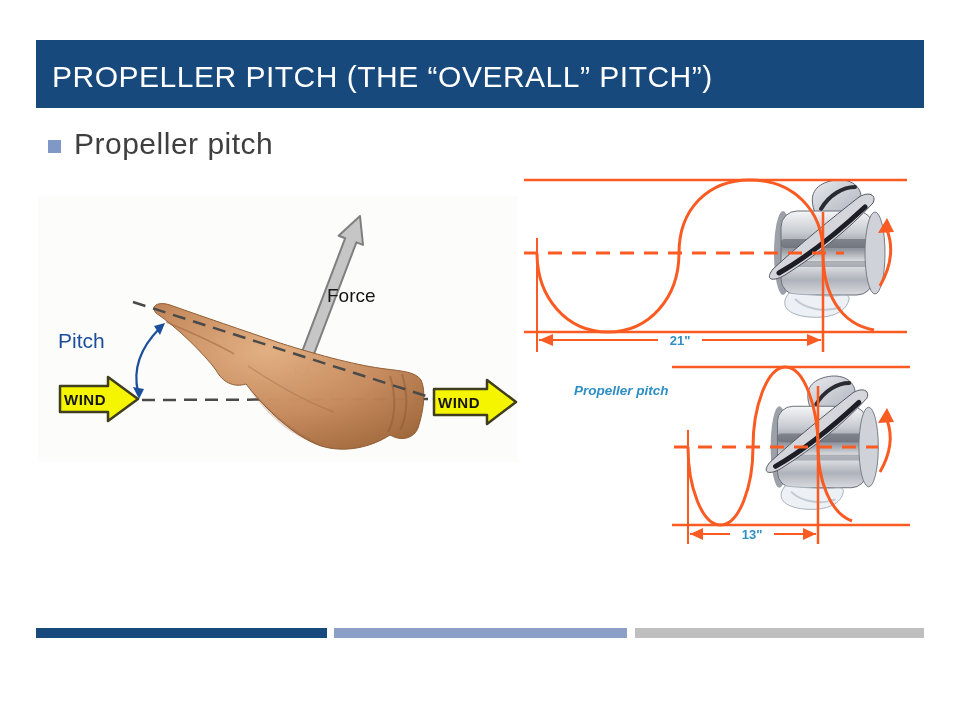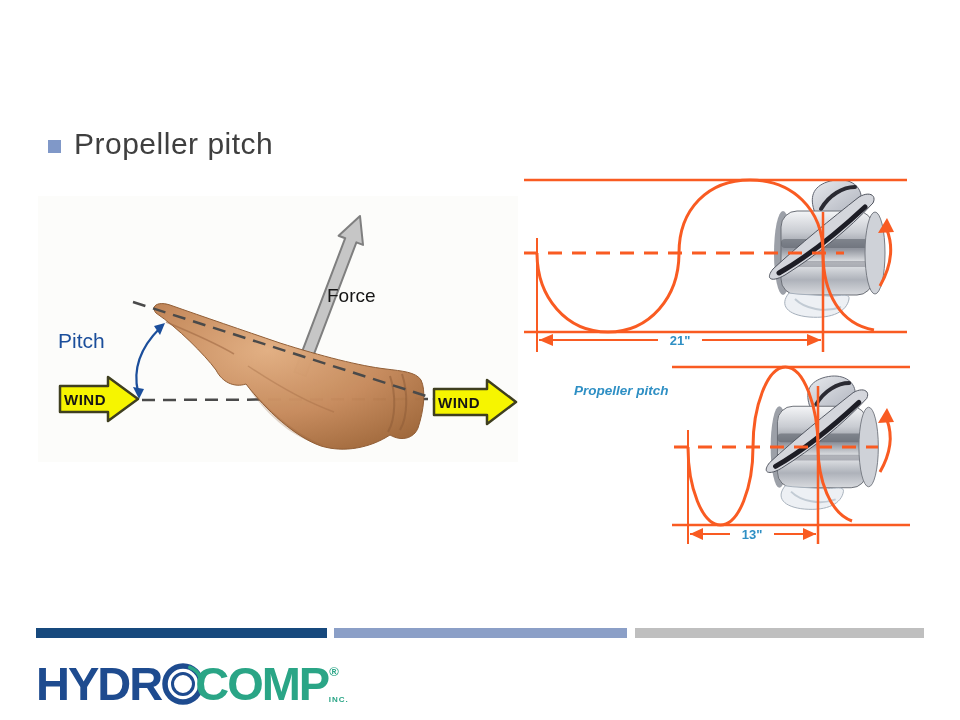--- a/index.html
+++ b/index.html
@@ -50,20 +50,23 @@
   .comp{margin-left:-2px;}
   .reg{color:var(--logo-green,#2AA586);font-size:13px;vertical-align:24px;letter-spacing:0;margin-left:1px;}
   .inc{color:var(--logo-green,#2AA586);font-size:8px;font-weight:700;letter-spacing:1px;
     vertical-align:-2px;margin-left:-10px;}
 </style>
 </head>
 <body>
 
 <div class="slide">
 
+  <header class="titlebar">
+    <h1>PROPELLER PITCH (THE “OVERALL” PITCH”)</h1>
+  </header>
 
   <div class="bullet-row">
     <span class="bullet-sq"></span>
     <span class="bullet-text">Propeller pitch</span>
   </div>
 
   <svg class="hand-fig" viewBox="0 0 480 266">
     <defs>
       <radialGradient id="skin" cx="42%" cy="32%" r="80%">
         <stop offset="0%" stop-color="#E2AF82"></stop>
@@ -199,21 +202,14 @@
     <g>
       <path class="o-line" d="M320 114 Q336 86 327 62" stroke-width="3"></path>
       <polygon class="o-fill" points="327,50 318,65 334,64"></polygon>
     </g>
   </svg>
 
   <div class="bar bar-navy"></div>
   <div class="bar bar-peri"></div>
   <div class="bar bar-gray"></div>
 
-  <div class="logo">
-    <span class="lg-blue">HYDR</span><svg class="o-swirl" width="46" height="46" viewBox="0 0 46 46">
-      <circle cx="23" cy="23" r="18" fill="none" stroke="#1E4B8F" stroke-width="5.5"></circle>
-      <circle cx="23" cy="23" r="10.5" fill="none" stroke="#1E4B8F" stroke-width="3"></circle>
-      <path d="M30 6.5 A18 18 0 0 1 40.5 17" fill="none" stroke="#2AA586" stroke-width="4" stroke-linecap="round"></path>
-    </svg><span class="lg-green comp">COMP</span><span class="reg">®</span><span class="inc">INC.</span>
-  </div>
 
 </div>
 
 </body></html>

